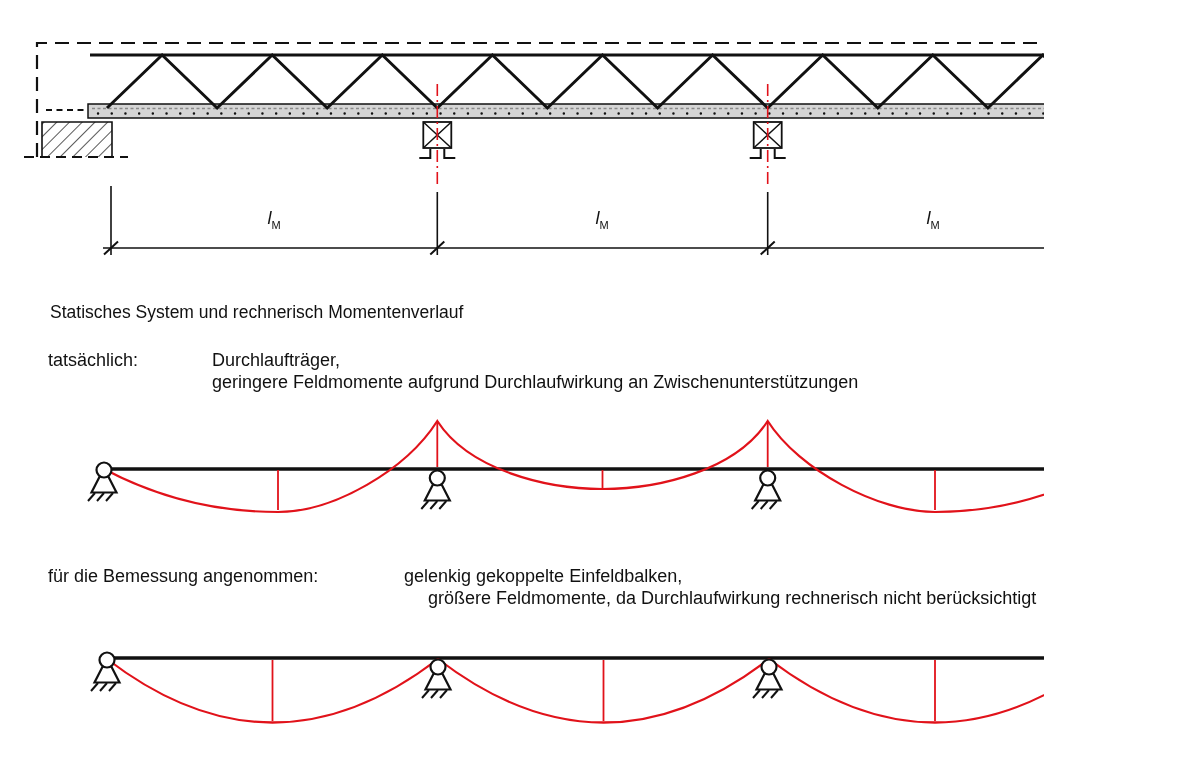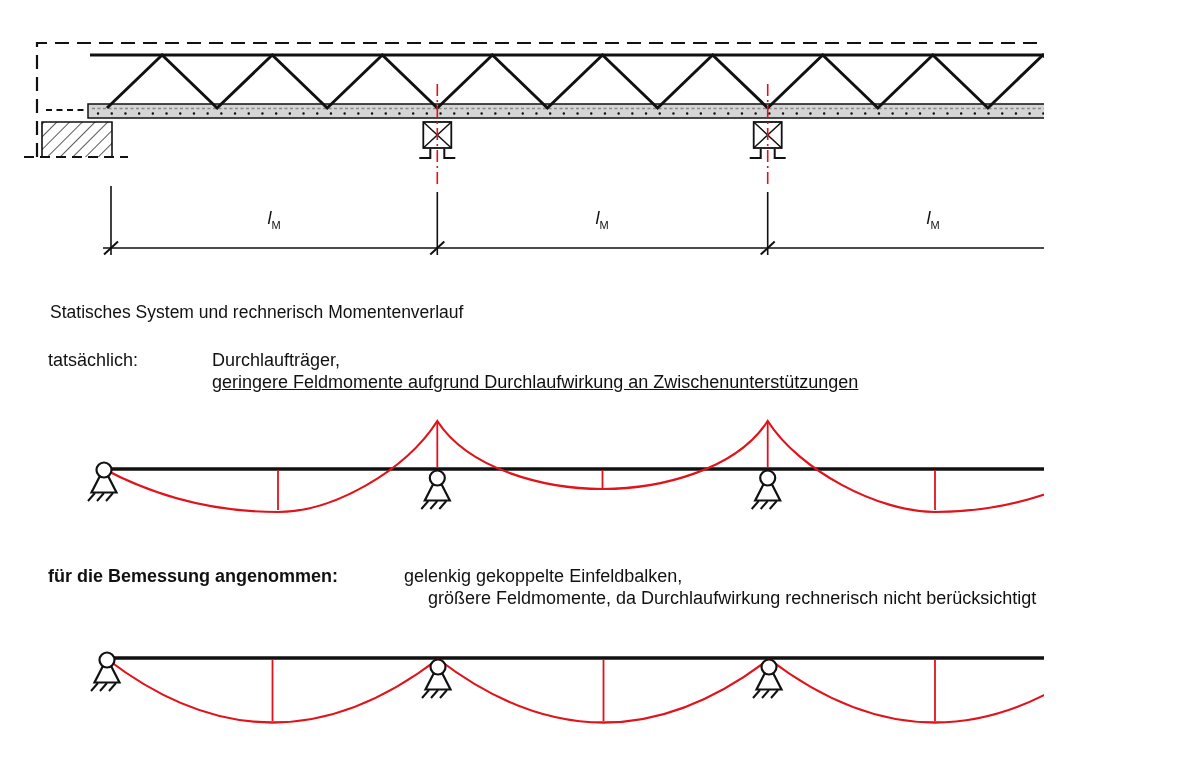--- a/index.html
+++ b/index.html
@@ -113,19 +113,19 @@
   </svg>
 
   <div class="dimlabel" style="left:274px;top:208px;"><span>l</span><sub>M</sub></div>
   <div class="dimlabel" style="left:602px;top:208px;"><span>l</span><sub>M</sub></div>
   <div class="dimlabel" style="left:933px;top:208px;"><span>l</span><sub>M</sub></div>
 
   <div class="txt title" style="left:50px;top:301px;">Statisches System und rechnerisch Momentenverlauf</div>
 
   <div class="txt" style="left:48px;top:349px;">tatsächlich:</div>
   <div class="txt" style="left:212px;top:349px;">Durchlaufträger,</div>
-  <div class="txt" style="left:212px;top:371px;text-decoration:underline;">geringere Feldmomente aufgrund Durchlaufwirkung an Zwischenunterstützungen</div>
+  <div class="txt" style="left:212px;top:371px;">geringere Feldmomente aufgrund Durchlaufwirkung an Zwischenunterstützungen</div>
 
-  <div class="txt" style="left:48px;top:565px;font-weight:bold;">für die Bemessung angenommen:</div>
+  <div class="txt" style="left:48px;top:565px;">für die Bemessung angenommen:</div>
   <div class="txt" style="left:404px;top:565px;">gelenkig gekoppelte Einfeldbalken,</div>
   <div class="txt" style="left:428px;top:587px;">größere Feldmomente, da Durchlaufwirkung rechnerisch nicht berücksichtigt</div>
 
 </div>
 
 </body></html>

